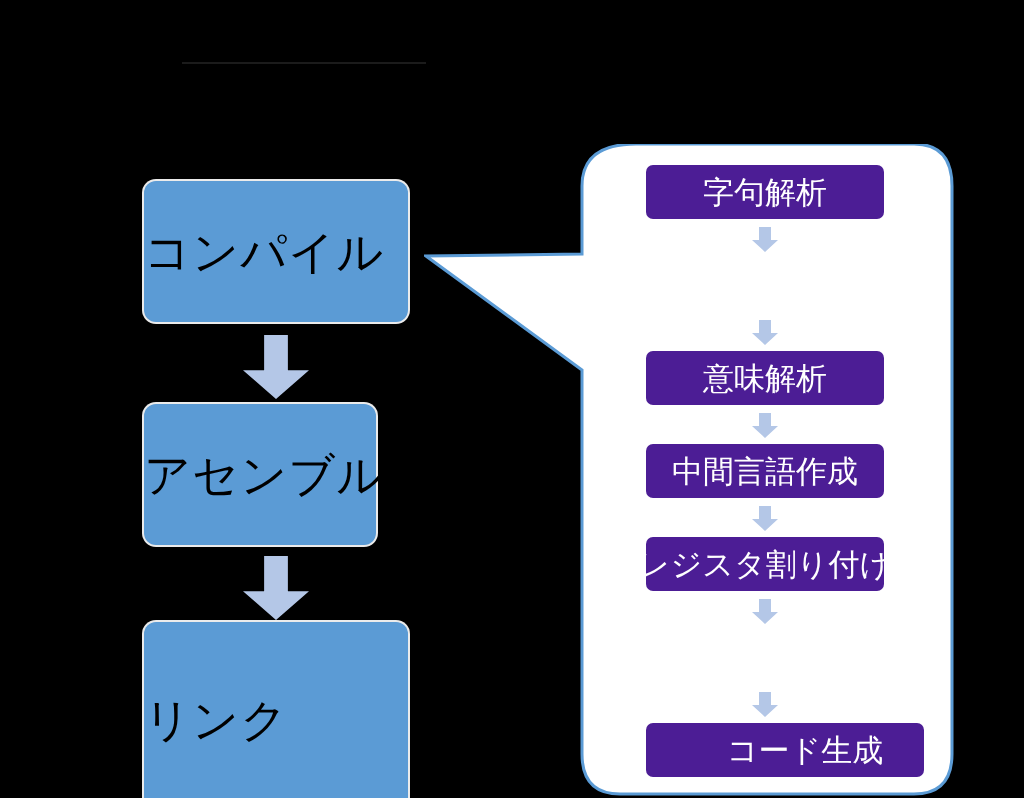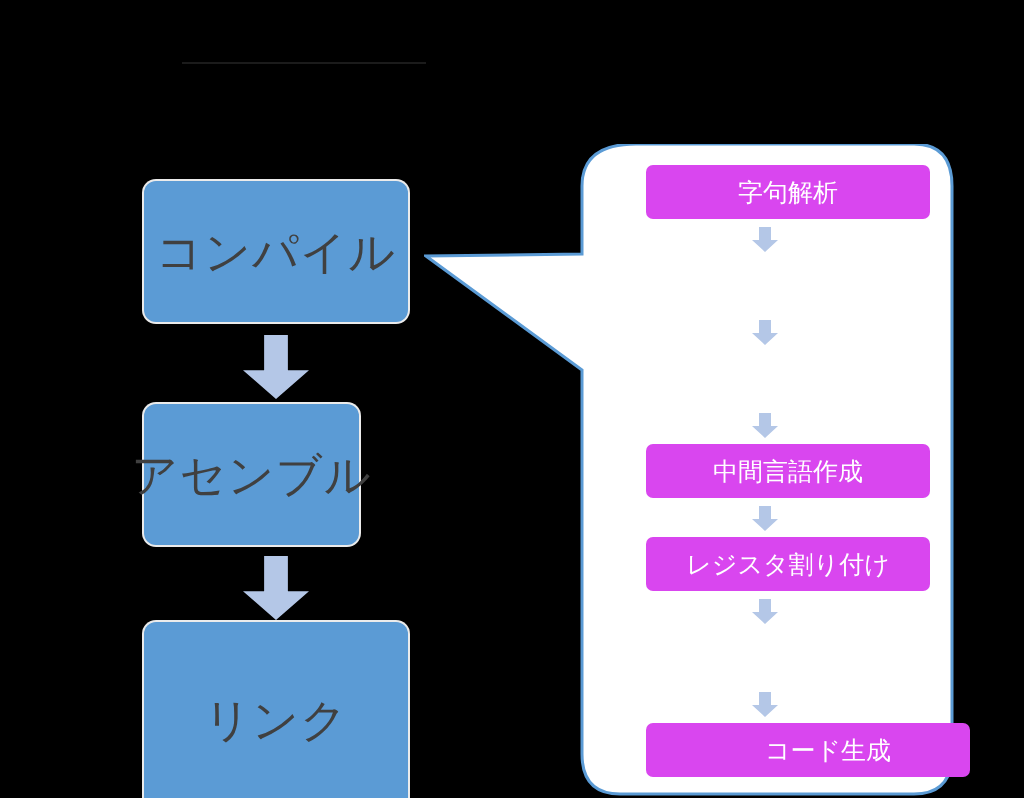--- a/index.html
+++ b/index.html
@@ -27,29 +27,28 @@
   }
 
   
   .stage-box {
     position: absolute;
     background: #5B9BD5;
     border-radius: 12px;
     box-shadow: 0 0 0 2px rgba(255,255,255,0.92);
     display: flex;
     align-items: center;
-    justify-content: center;
-    color: #404040;
+    color: #000000;
     font-size: 46px;
     letter-spacing: 1px;
     line-height: 1;
     white-space: nowrap;
   }
   #stage-compile  { left: 144px; top: 181px; width: 264px; height: 141px; }
-  #stage-assemble { left: 144px; top: 404px; width: 215px; height: 141px; }
+  #stage-assemble { left: 144px; top: 404px; width: 232px; height: 141px; }
   #stage-link     { left: 144px; top: 622px; width: 264px; height: 196px; }
 
   
   .big-arrow {
     position: absolute;
     width: 66px;
     height: 64px;
     background: #B4C7E7;
     clip-path: polygon(32% 0%, 68% 0%, 68% 55%, 100% 55%, 50% 100%, 0% 55%, 32% 55%);
   }
@@ -63,29 +62,29 @@
     top: 144px;
     width: 530px;
     height: 652px;
   }
   #callout svg { display: block; width: 530px; height: 652px; }
 
   
   .phase-box {
     position: absolute;
     left: 646px;
-    width: 284px;
+    width: 238px;
     height: 54px;
-    background: #d946ef;
+    background: #4c1d95;
     border-radius: 7px;
     display: flex;
     align-items: center;
     justify-content: center;
     color: #FFFFFF;
-    font-size: 25px;
+    font-size: 31px;
     line-height: 1;
     white-space: nowrap;
   }
   .phase-arrow {
     position: absolute;
     left: 752px;
     width: 26px;
     height: 25px;
     background: #B4C7E7;
     clip-path: polygon(27% 0%, 73% 0%, 73% 52%, 100% 52%, 50% 100%, 0% 52%, 27% 52%);
@@ -131,20 +130,23 @@
     </svg>
   </div>
 
   <div class="phase-box" style="top:165px;">
     <span>字句解析</span>
   </div>
   <div class="phase-arrow" style="top:227px;"></div>
 
   <div class="phase-arrow" style="top:320px;"></div>
 
+  <div class="phase-box" style="top:351px;">
+    <span>意味解析</span>
+  </div>
   <div class="phase-arrow" style="top:413px;"></div>
 
   <div class="phase-box" style="top:444px;text-align:center;">
     <span>中間言語作成</span>
   </div>
   <div class="phase-arrow" style="top:506px;"></div>
 
   <div class="phase-box" style="top:537px;justify-content:center;">
     <span>レジスタ割り付け</span>
   </div>

